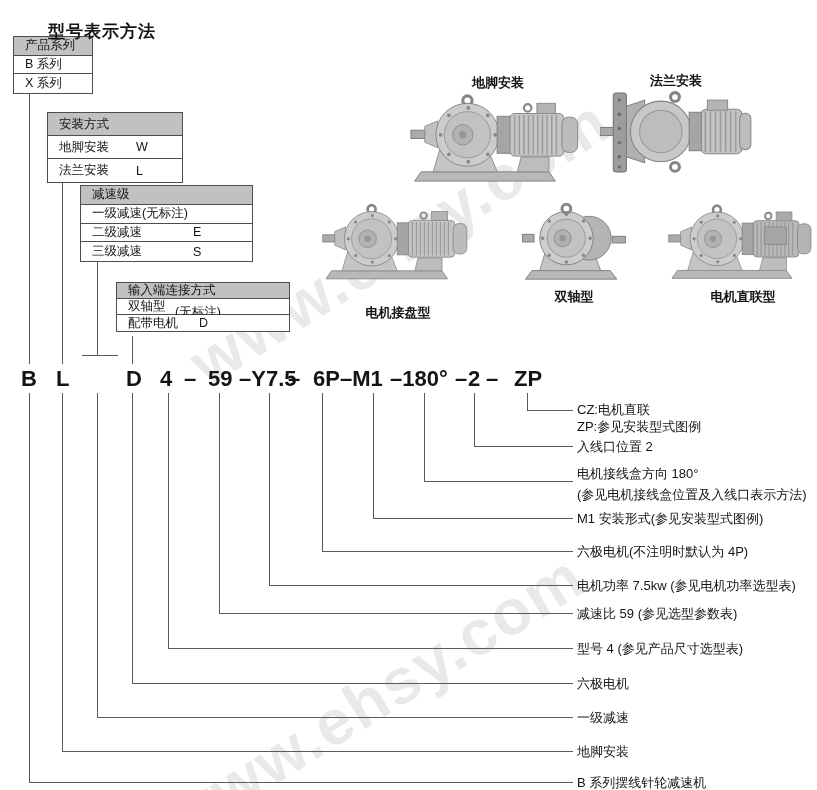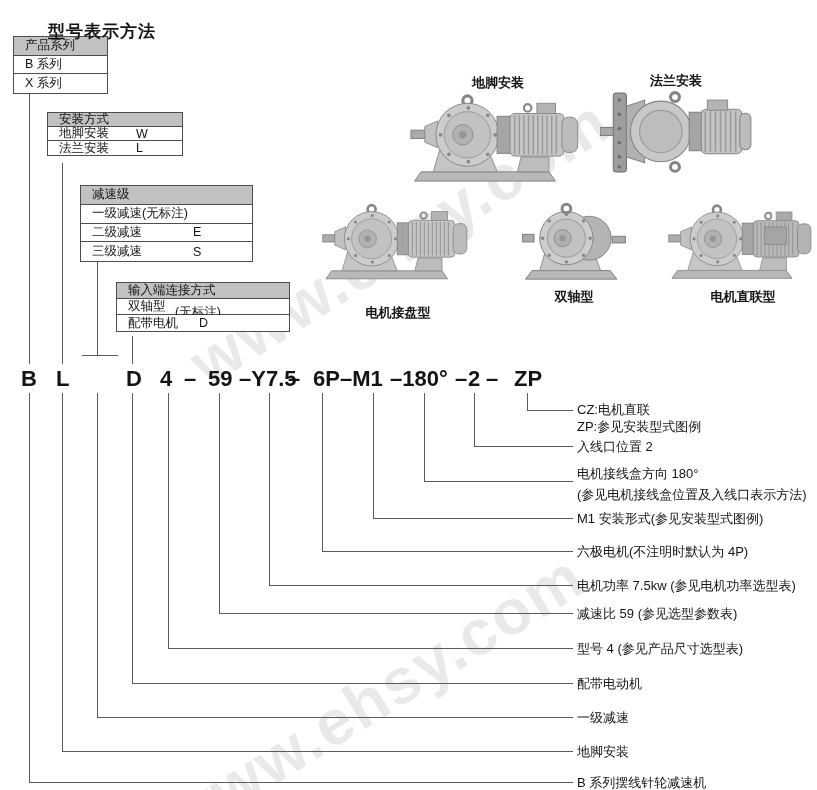--- a/index.html
+++ b/index.html
@@ -25,21 +25,21 @@
     position:absolute;left:48px;top:20px;font-size:17px;font-weight:bold;
     letter-spacing:1px;z-index:5;
   }
 
   .spec-box{position:absolute;border:1.4px solid var(--border);background:#fff;z-index:4;font-size:12.5px;}
   .box-header{background:var(--header-bg);border-bottom:1px solid var(--border);padding:0 0 0 11px;display:flex;align-items:center;}
   .box-row{position:relative;border-bottom:1px solid var(--border);padding:0 0 0 11px;display:flex;align-items:center;background:#fff;}
   .box-row:last-child{border-bottom:none;}
   .box-row .code{position:absolute;top:0;height:100%;display:flex;align-items:center;}
   #box-series .box-header,#box-series .box-row{height:18.5px;}
-  #box-mount .box-header,#box-mount .box-row{height:14px;}
+  #box-mount .box-header,#box-mount .box-row{height:23px;}
   #box-stage .box-header,#box-stage .box-row{height:18.8px;}
   #box-input .box-header,#box-input .box-row{height:16px;}
 
   .connector{position:absolute;background:var(--conn);z-index:2;}
 
   #model-code-row{position:absolute;left:0;top:366px;width:560px;height:26px;z-index:4;}
   .model-token{position:absolute;top:0;font-size:22px;font-weight:bold;white-space:pre;}
 
   .annotation{position:absolute;left:577px;font-size:13px;white-space:nowrap;z-index:4;}
 
@@ -51,21 +51,21 @@
 </head>
 <body>
 
 <div id="canvas">
 
   <div class="watermark wm-a">www.ehsy.com</div>
   <div class="watermark wm-b">www.ehsy.com</div>
 
   <div class="title">型号表示方法</div>
 
-  <div id="box-series" class="spec-box" style="left:13px;top:36px;width:95px;">
+  <div id="box-series" class="spec-box" style="left:13px;top:36px;width:80px;">
     <div class="box-header">产品系列</div>
     <div class="box-row">
         <span>B 系列</span>
       </div>
     <div class="box-row">
         <span>X 系列</span>
       </div>
   </div>
 
   <div id="box-mount" class="spec-box" style="left:47px;top:112px;width:136px;">
@@ -160,21 +160,21 @@
   <div class="annotation" style="top:401px;">CZ:电机直联</div>
   <div class="annotation" style="top:418px;">ZP:参见安装型式图例</div>
   <div class="annotation" style="top:438px;">入线口位置 2</div>
   <div class="annotation" style="top:465px;">电机接线盒方向 180°</div>
   <div class="annotation" style="top:486px;">(参见电机接线盒位置及入线口表示方法)</div>
   <div class="annotation" style="top:510px;">M1 安装形式(参见安装型式图例)</div>
   <div class="annotation" style="top:543px;">六极电机(不注明时默认为 4P)</div>
   <div class="annotation" style="top:577px;">电机功率 7.5kw (参见电机功率选型表)</div>
   <div class="annotation" style="top:605px;">减速比 59 (参见选型参数表)</div>
   <div class="annotation" style="top:640px;">型号 4 (参见产品尺寸选型表)</div>
-  <div class="annotation" style="top:675px;">配带电动机</div>
+  <div class="annotation" style="top:675px;">六极电机</div>
   <div class="annotation" style="top:709px;">一级减速</div>
   <div class="annotation" style="top:743px;">地脚安装</div>
   <div class="annotation" style="top:774px;">B 系列摆线针轮减速机</div>
 
   <div class="figure" style="left:410px;top:74px;width:176px;">
     <div class="figure-label">地脚安装</div>
     <svg width="176" height="93" viewBox="0 0 190 100">
       <polygon points="12,86 150,86 157,96 5,96" fill="#b8b8b8" stroke="#7c7c7c"></polygon>
       <polygon points="120,70 150,70 150,86 116,86" fill="#bdbdbd" stroke="#8c8c8c"></polygon>
       <polygon points="34,56 82,56 94,86 25,86" fill="#c5c5c5" stroke="#8c8c8c"></polygon>

